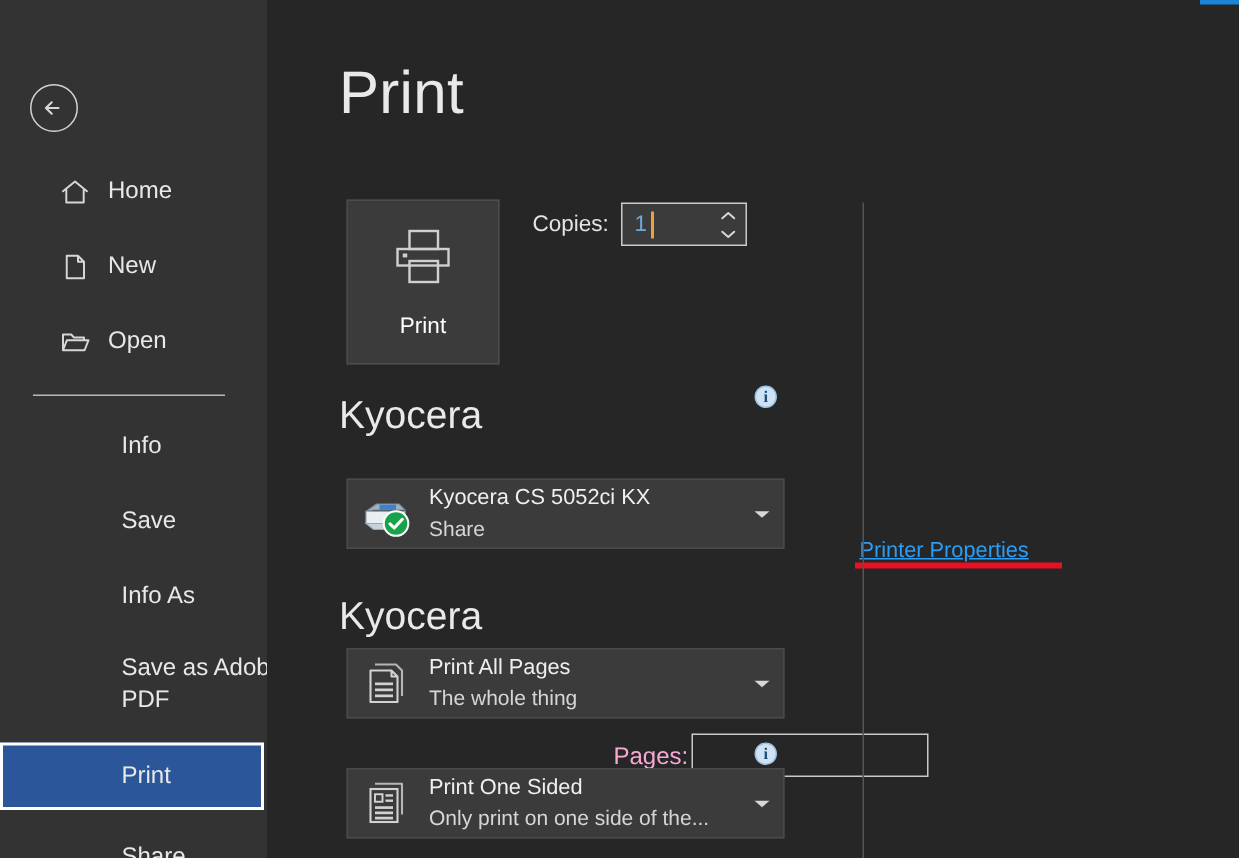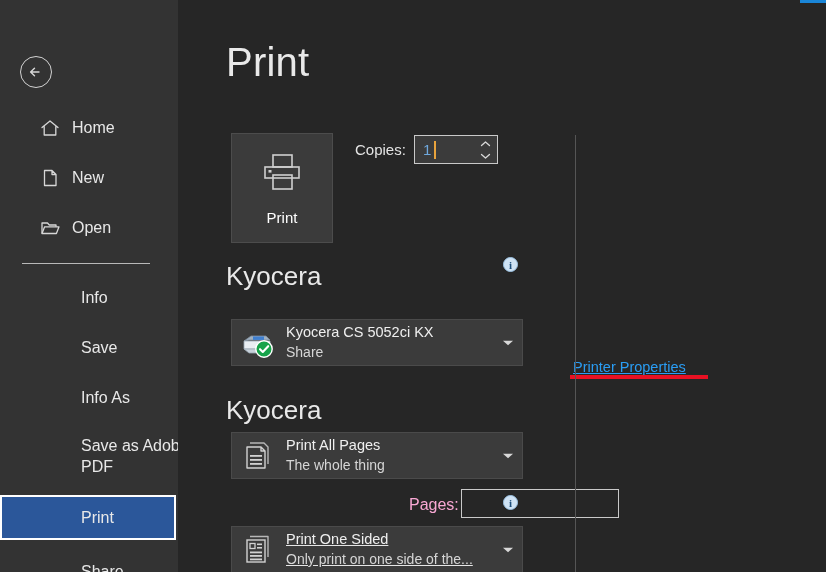--- a/index.html
+++ b/index.html
@@ -106,21 +106,21 @@
   }
   .combo .combo-ico{flex:0 0 54px;display:flex;align-items:center;justify-content:center;}
   .combo .combo-txt{flex:1;line-height:1.35;}
   .combo .combo-txt .t1{font-size:14.5px;color:#efefef;display:block;}
   .combo .combo-txt .t2{font-size:14px;color:#d6d6d6;display:block;}
   .combo .caret{
     flex:0 0 28px;display:flex;align-items:center;justify-content:center;
   }
   #printer-combo{top:299px;margin-top:20px;}
   #pages-combo{top:432px;}
-  #sided-combo{top:526px;text-decoration:underline;}
+  #sided-combo{top:512px;}
   
   #printer-properties{
     position:absolute;left:395px;top:359px;
     font-size:14.5px;color:#2a9df4;text-decoration:underline;cursor:pointer;
   }
   #red-underline{
     position:absolute;left:392px;top:375px;width:138px;height:4px;background:#e81123;
   }
   
   #pages-label{position:absolute;left:231px;top:496px;font-size:16px;color:#f9a8d4;}

